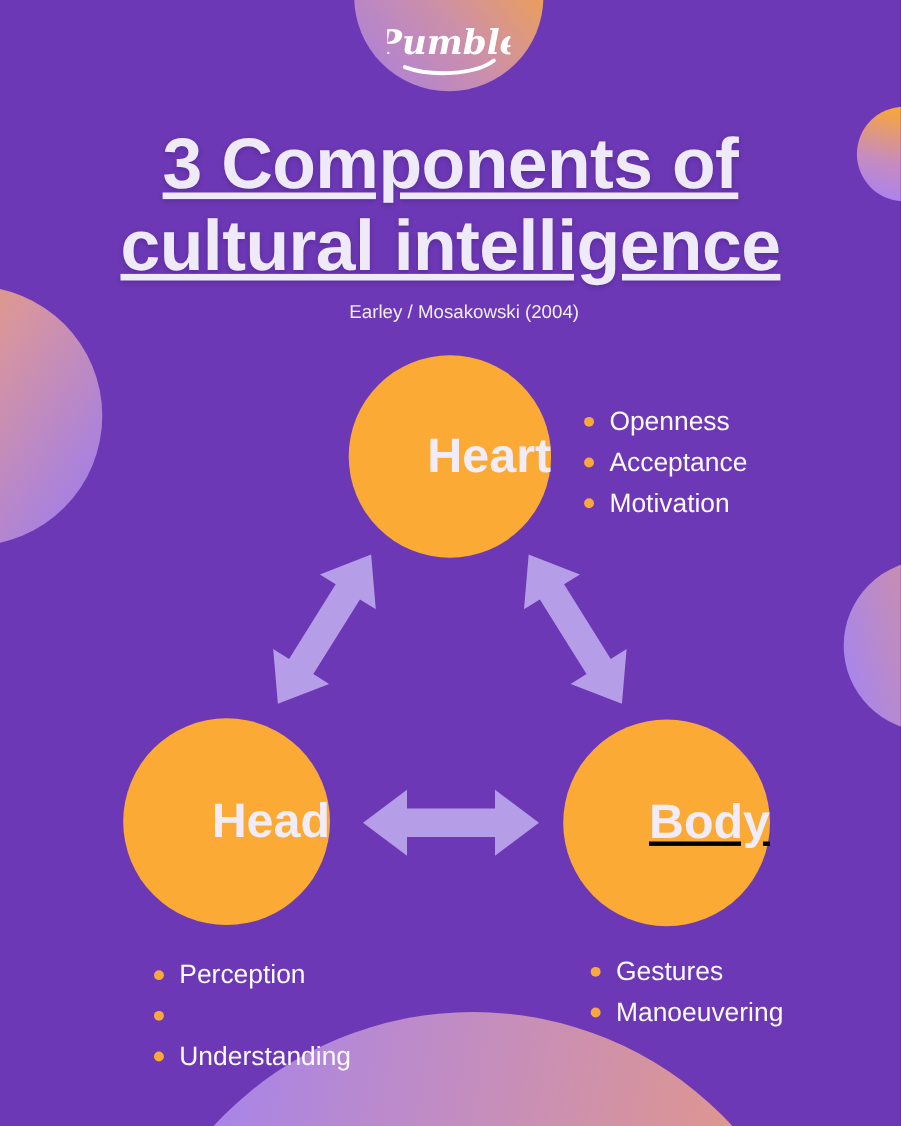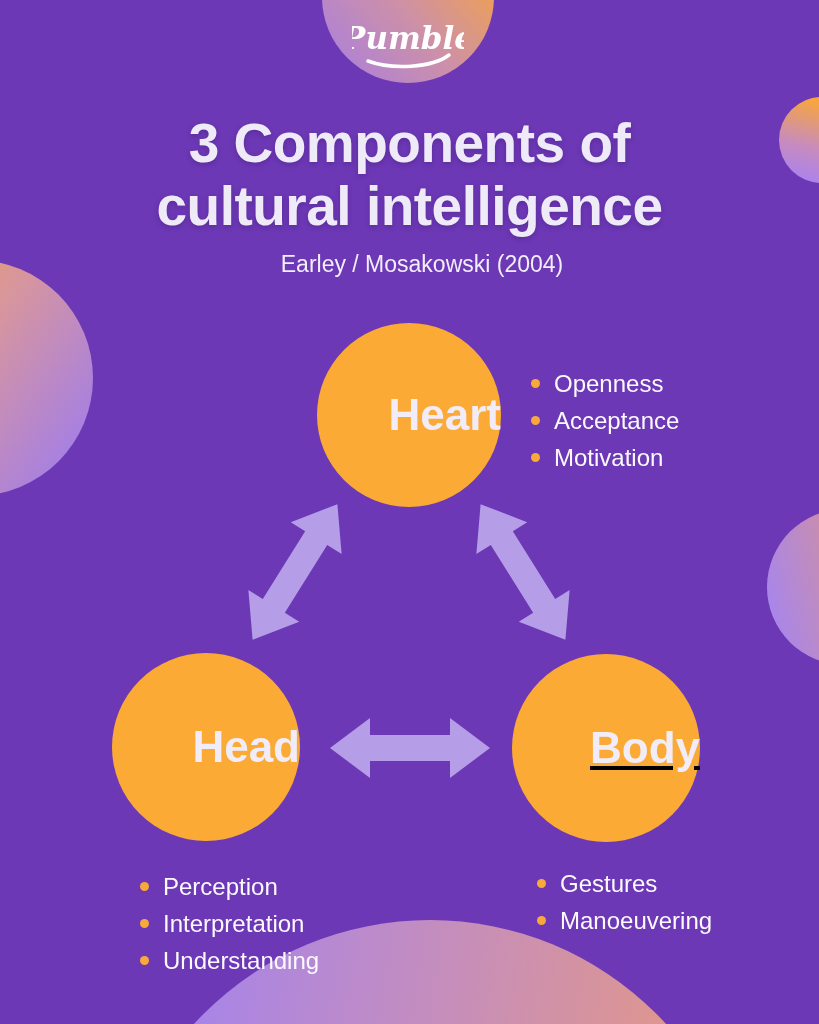--- a/index.html
+++ b/index.html
@@ -18,25 +18,26 @@
     background:linear-gradient(195deg,#f8a63c 15%,#c78bbe 60%,#a982f2 95%);}
   .decor-right{left:767px;top:509px;width:156px;height:156px;
     background:linear-gradient(75deg,#a585f0 5%,#ce8fa4 55%,#e8997f 95%);}
   .decor-bottom{left:110px;top:920px;width:640px;height:640px;
     background:linear-gradient(100deg,#a182f2 5%,#c08cc4 40%,#e1978b 80%);}
   
   .brand{position:absolute;left:352px;top:12px;width:112px;height:62px;z-index:2;}
   
   .header{position:absolute;left:0;right:0;top:112px;text-align:center;z-index:2;}
   .title{
-    font-size:55px;font-weight:bold;line-height:1.14;letter-spacing:-0.5px;
+    font-size:65px;font-weight:bold;line-height:1.14;letter-spacing:-0.5px;
     color:var(--title,#EFEAF8);white-space:pre-line;
     text-shadow:0 2px 5px rgba(60,20,110,0.35);
+    text-decoration:underline;
   }
-  .subtitle{margin-top:14px;font-size:23px;color:#F2EDFA;margin-left:25px;}
+  .subtitle{margin-top:14px;font-size:17px;color:#F2EDFA;margin-left:25px;}
   
   .node{
     position:absolute;border-radius:50%;z-index:2;
     background:var(--node,#FAAA35);
     display:flex;align-items:center;justify-content:flex-end;
   }
   .node-label{font-size:44px;font-weight:bold;color:#F1ECF8;}
   .node-heart{left:317px;top:323px;width:184px;height:184px;}
   .node-head{left:112px;top:653px;width:188px;height:188px;}
   .node-body{left:512px;top:654px;width:188px;height:188px;text-decoration:underline;}
@@ -109,21 +110,20 @@
     </li>
   </ul>
 
   <ul class="blist list-head">
     <li>
       <span class="dot"></span>
       <span class="btxt">Perception</span>
     </li>
     <li>
       <span class="dot"></span>
-      <span class="btxt">Interpretation</span>
     </li>
     <li>
       <span class="dot"></span>
       <span class="btxt">Understanding</span>
     </li>
   </ul>
 
   <ul class="blist list-body">
     <li>
       <span class="dot"></span>

